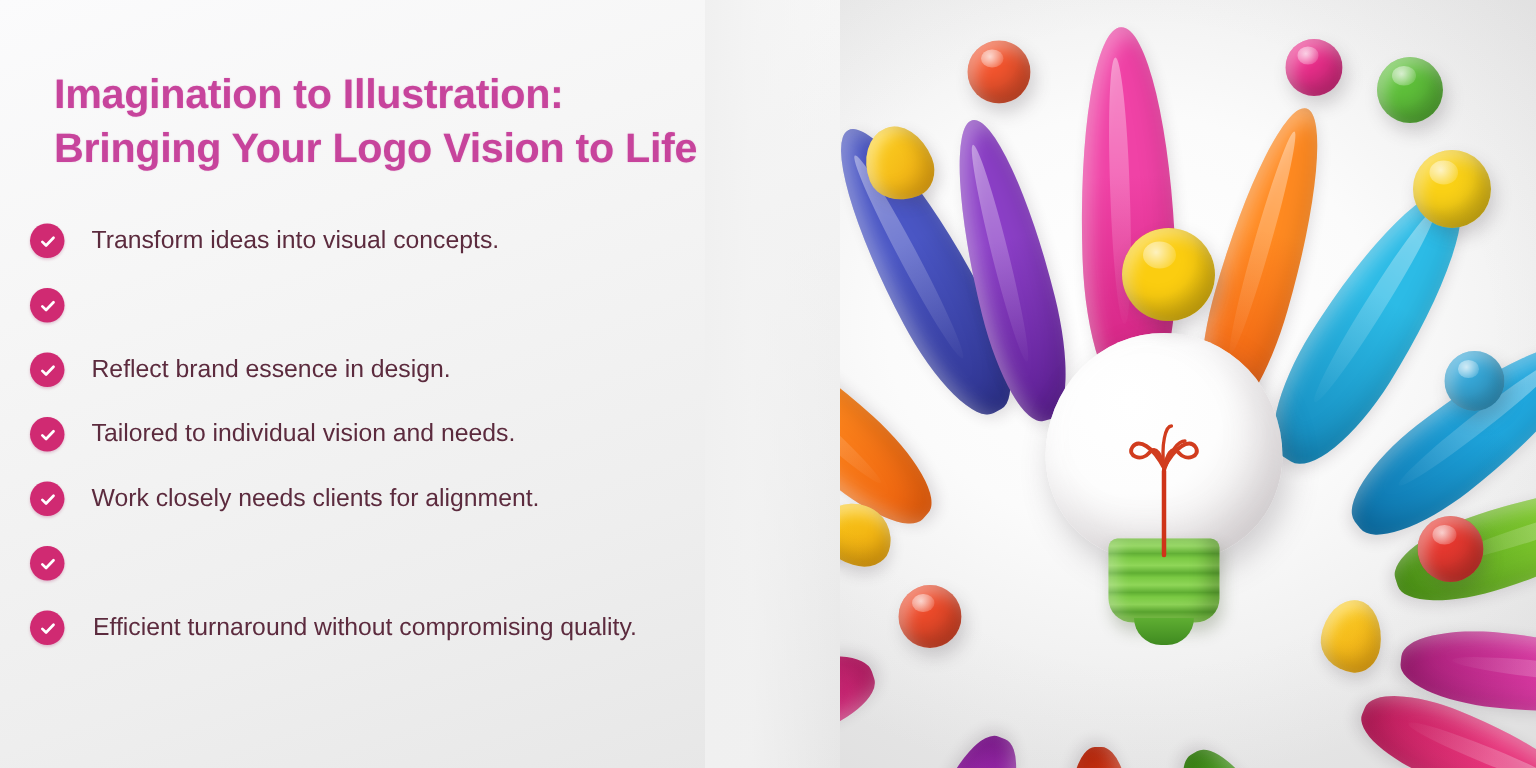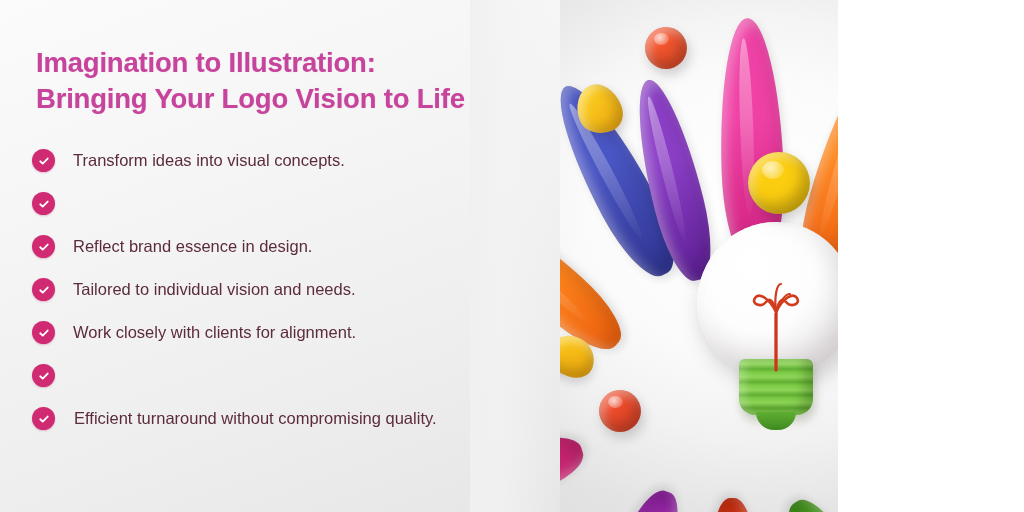--- a/index.html
+++ b/index.html
@@ -7,21 +7,21 @@
 
   html, body {
     width: 1024px;
     height: 512px;
     overflow: hidden;
     font-family: "Liberation Sans", "DejaVu Sans", sans-serif;
   }
 
   #banner {
     position: relative;
-    width: 838px;
+    width: 1024px;
     height: 512px;
     background: #f2f1f1;
     overflow: hidden;
   }
 
   
   #left-panel {
     position: absolute;
     left: 0; top: 0;
     width: 560px; height: 512px;
@@ -49,21 +49,21 @@
     line-height: 1.32;
     letter-spacing: -0.2px;
     color: #c7449c;
     z-index: 6;
     text-shadow: 0 0 1px rgba(199,68,156,0.35);
   }
   #headline .line { display: block; white-space: nowrap; }
 
   #feature-list {
     position: absolute;
-    left: 32px;
+    left: 20px;
     top: 139px;
     width: 540px;
     list-style: none;
     z-index: 6;
     text-align: center;
   }
   .feature-item {
     display: flex;
     align-items: center;
     height: 43px;
@@ -293,21 +293,21 @@
           </svg>
         </span>
         <span class="feature-text" style="color: rgb(92, 43, 62);">Tailored to individual vision and needs.</span>
       </li>
       <li class="feature-item">
         <span class="check-badge" style="background: rgb(208, 42, 114);">
           <svg width="12" height="12" viewBox="0 0 14 14" fill="none">
             <path d="M2.6 7.3 L5.5 10.1 L11.3 4.1" stroke="#ffffff" stroke-width="2.1" stroke-linecap="round" stroke-linejoin="round"></path>
           </svg>
         </span>
-        <span class="feature-text" style="color: rgb(92, 43, 62);">Work closely with clients for alignment.</span>
+        <span class="feature-text" style="color: rgb(92, 43, 62);">Work closely needs clients for alignment.</span>
       </li>
       <li class="feature-item">
         <span class="check-badge" style="background: rgb(208, 42, 114);">
           <svg width="12" height="12" viewBox="0 0 14 14" fill="none">
             <path d="M2.6 7.3 L5.5 10.1 L11.3 4.1" stroke="#ffffff" stroke-width="2.1" stroke-linecap="round" stroke-linejoin="round"></path>
           </svg>
         </span>
       </li>
       <li class="feature-item">
         <span class="check-badge" style="background: rgb(208, 42, 114);">

